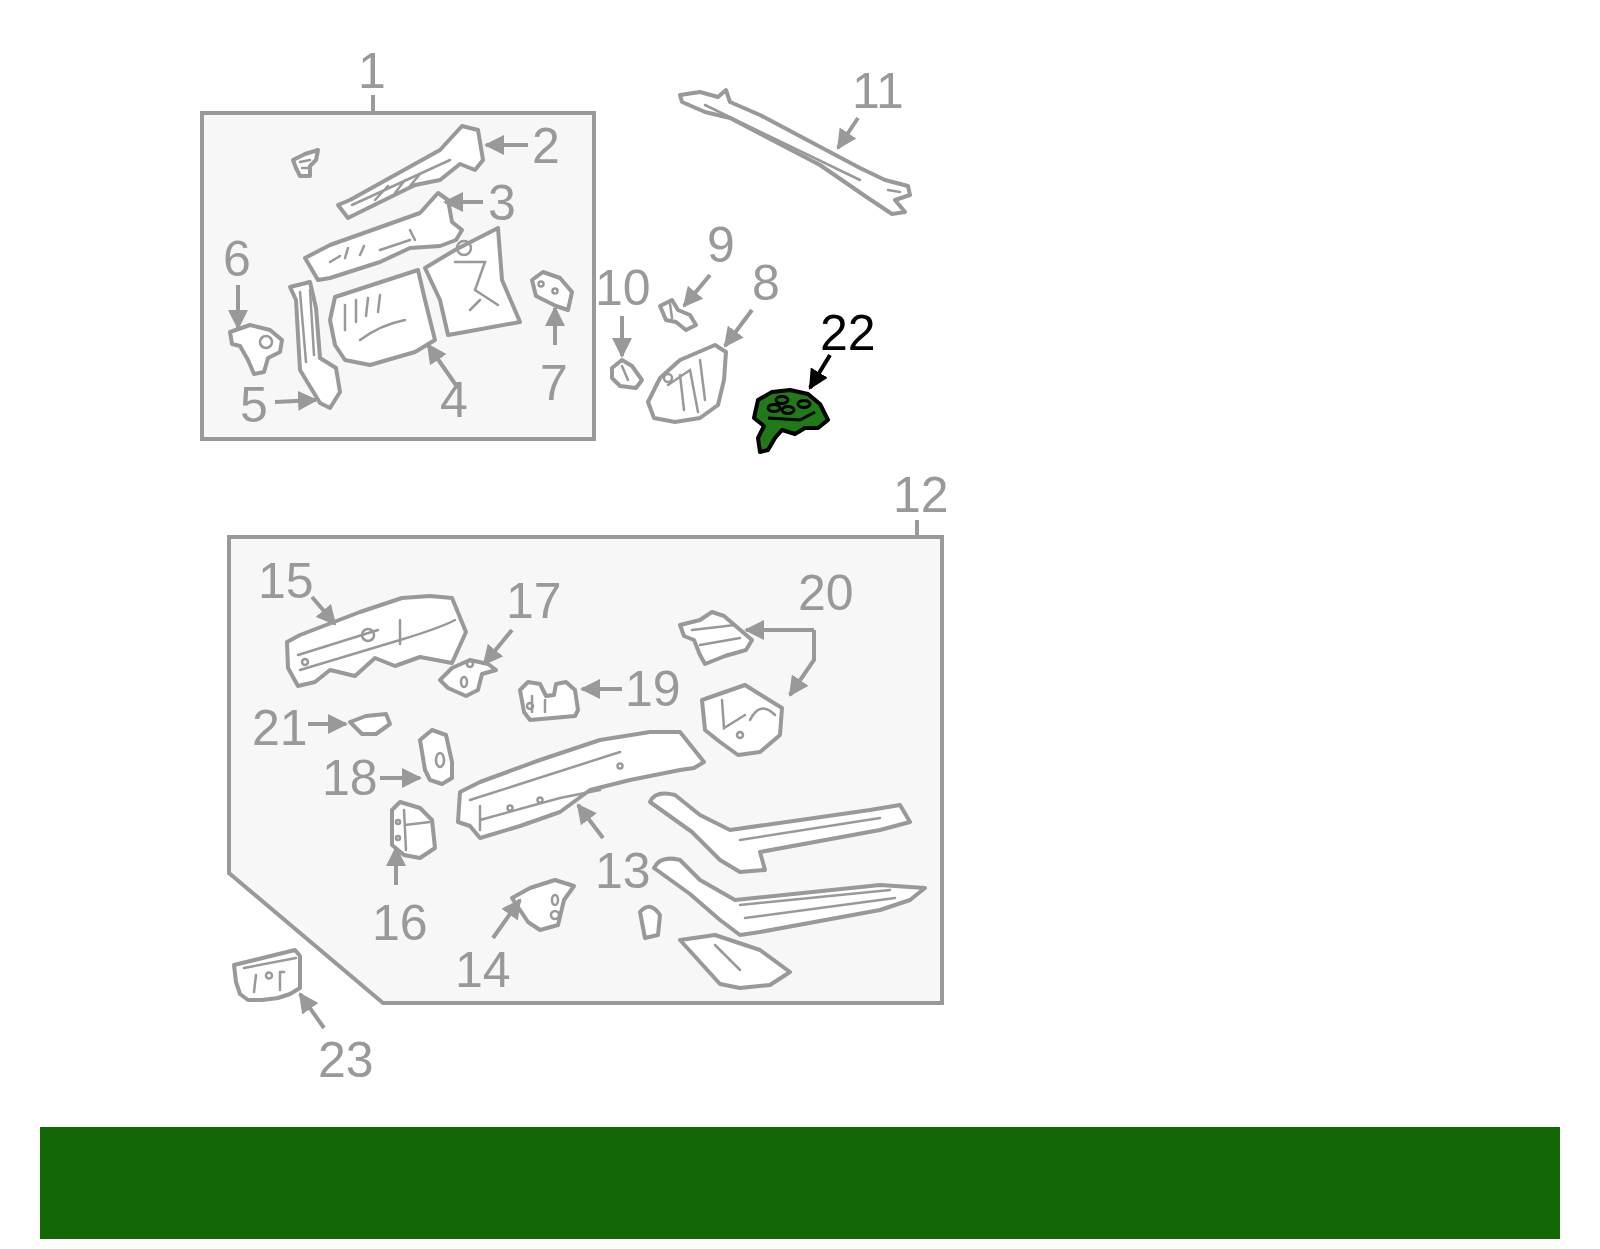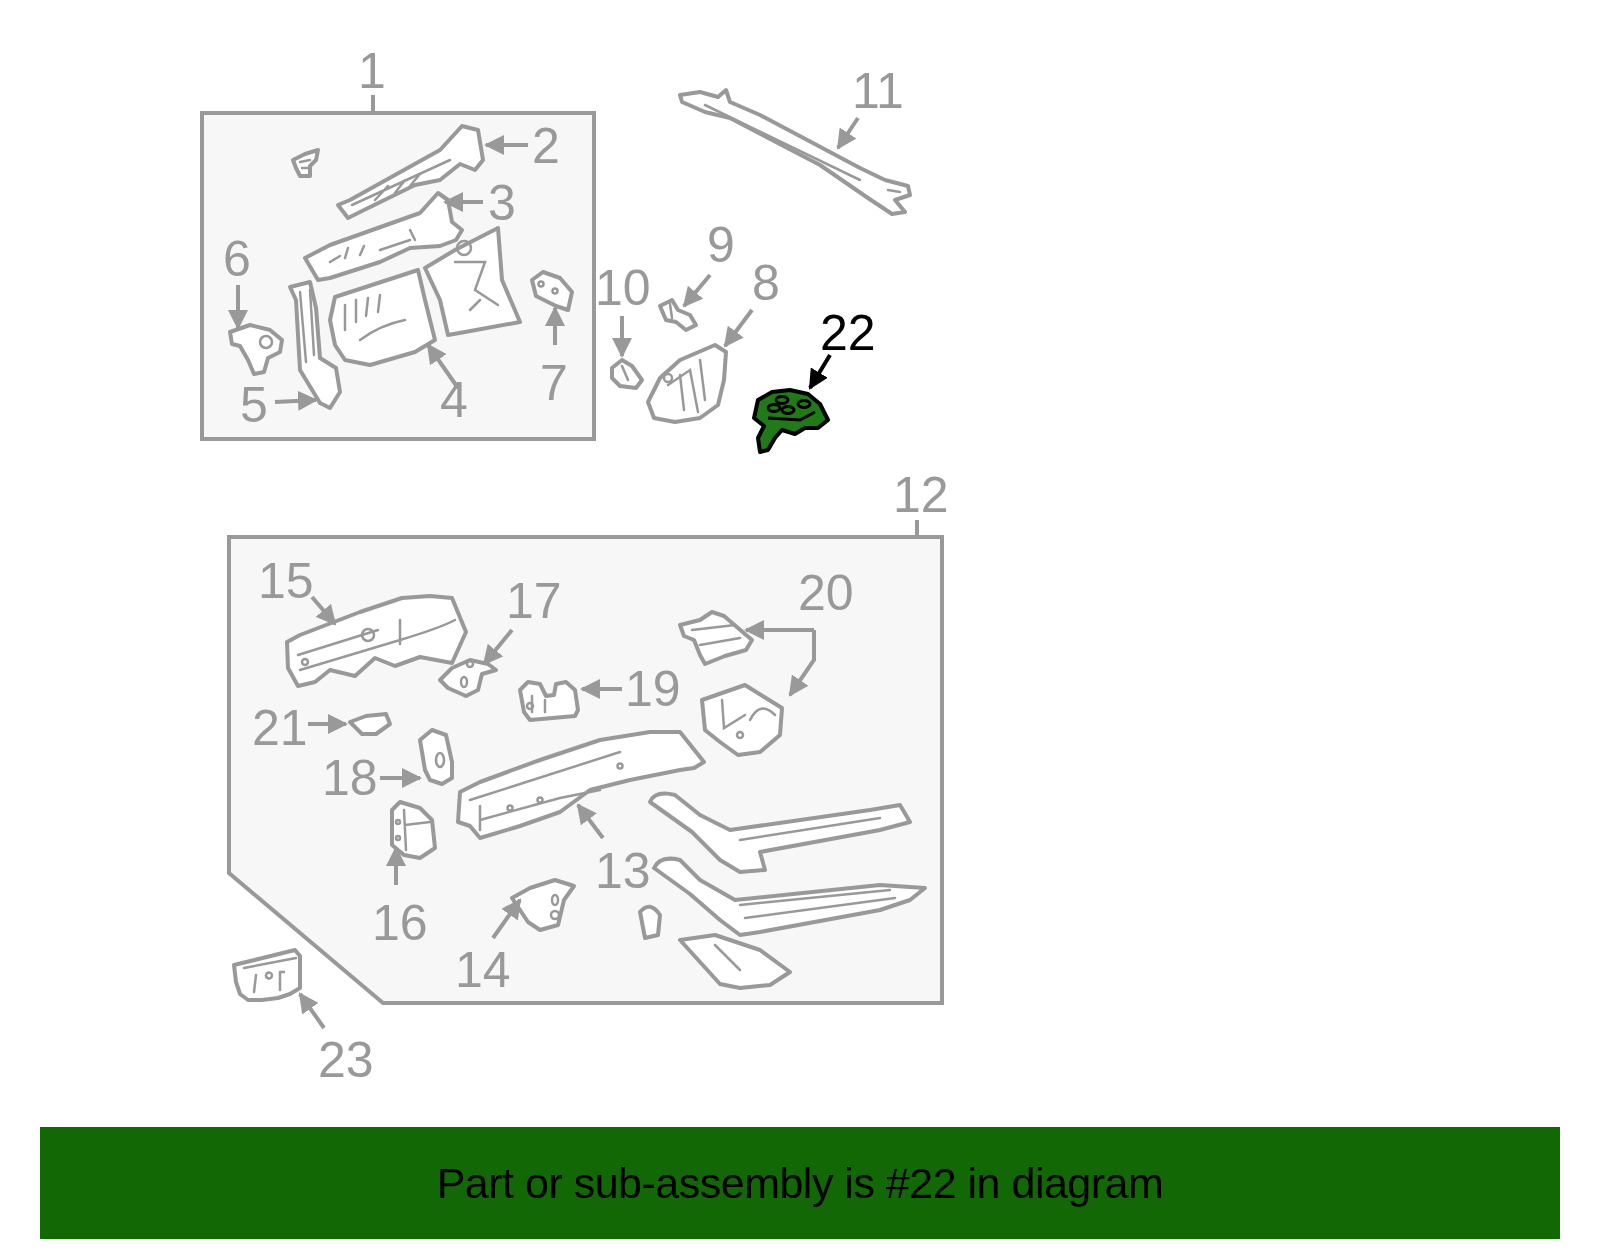--- a/index.html
+++ b/index.html
@@ -218,14 +218,13 @@
 
   <g>
     <path class="part" d="M234,965 L295,950 L300,956 L300,988 L290,994 L278,998 L262,1000 L248,1000 L240,994 L236,982 Z"></path>
     <path class="part-detail" d="M244,968 L296,958 M256,975 L254,992 M266,975 A3,3 0 1,1 266,976 M280,972 L284,972 M280,972 L280,990"></path>
     <line class="leader" x1="324" y1="1028" x2="300" y2="994" marker-end="url(#arr)"></line>
     <text class="callout" x="318" y="1077">23</text>
   </g>
 </svg>
 
 <div id="banner">
-  <div class="line">Part or sub-assembly is #22 in diagram</div>
 </div>
 
 </body></html>

